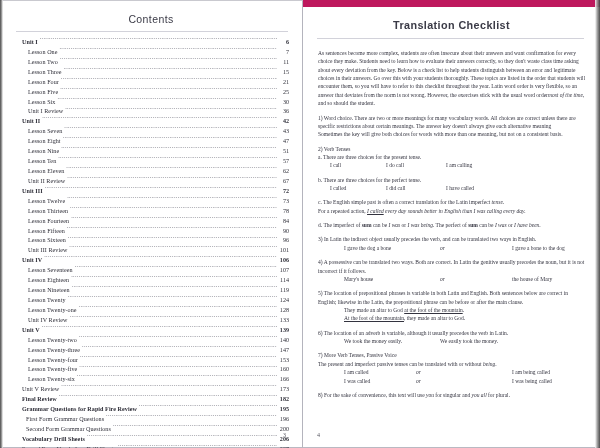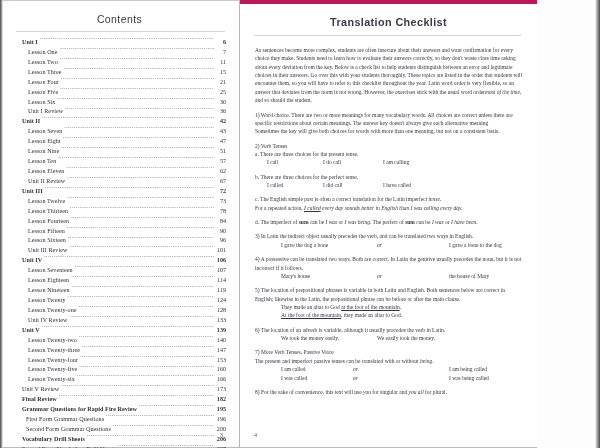--- a/index.html
+++ b/index.html
@@ -44,29 +44,29 @@
     z-index: 5;
   }
 
   .page {
     position: relative;
     box-sizing: border-box;
     height: 448px;
     background: #ffffff;
   }
   .page-left {
-    width: 240px;
+    width: 303px;
     border-top: 1px solid #c9c9cf;
     border-bottom: 1px solid #b9b9c2;
     border-right: 1px solid #b4b4bd;
     padding: 0;
   }
   .page-right {
     width: 297px;
-    border-top: 4px solid #be185d;
+    border-top: 7px solid #be185d;
     border-bottom: 1px solid #b9b9c2;
     padding: 0;
   }
 
   
   .page-title {
     text-align: center;
     font-family: "Liberation Sans", sans-serif;
     font-weight: 400;
     letter-spacing: .4px;

